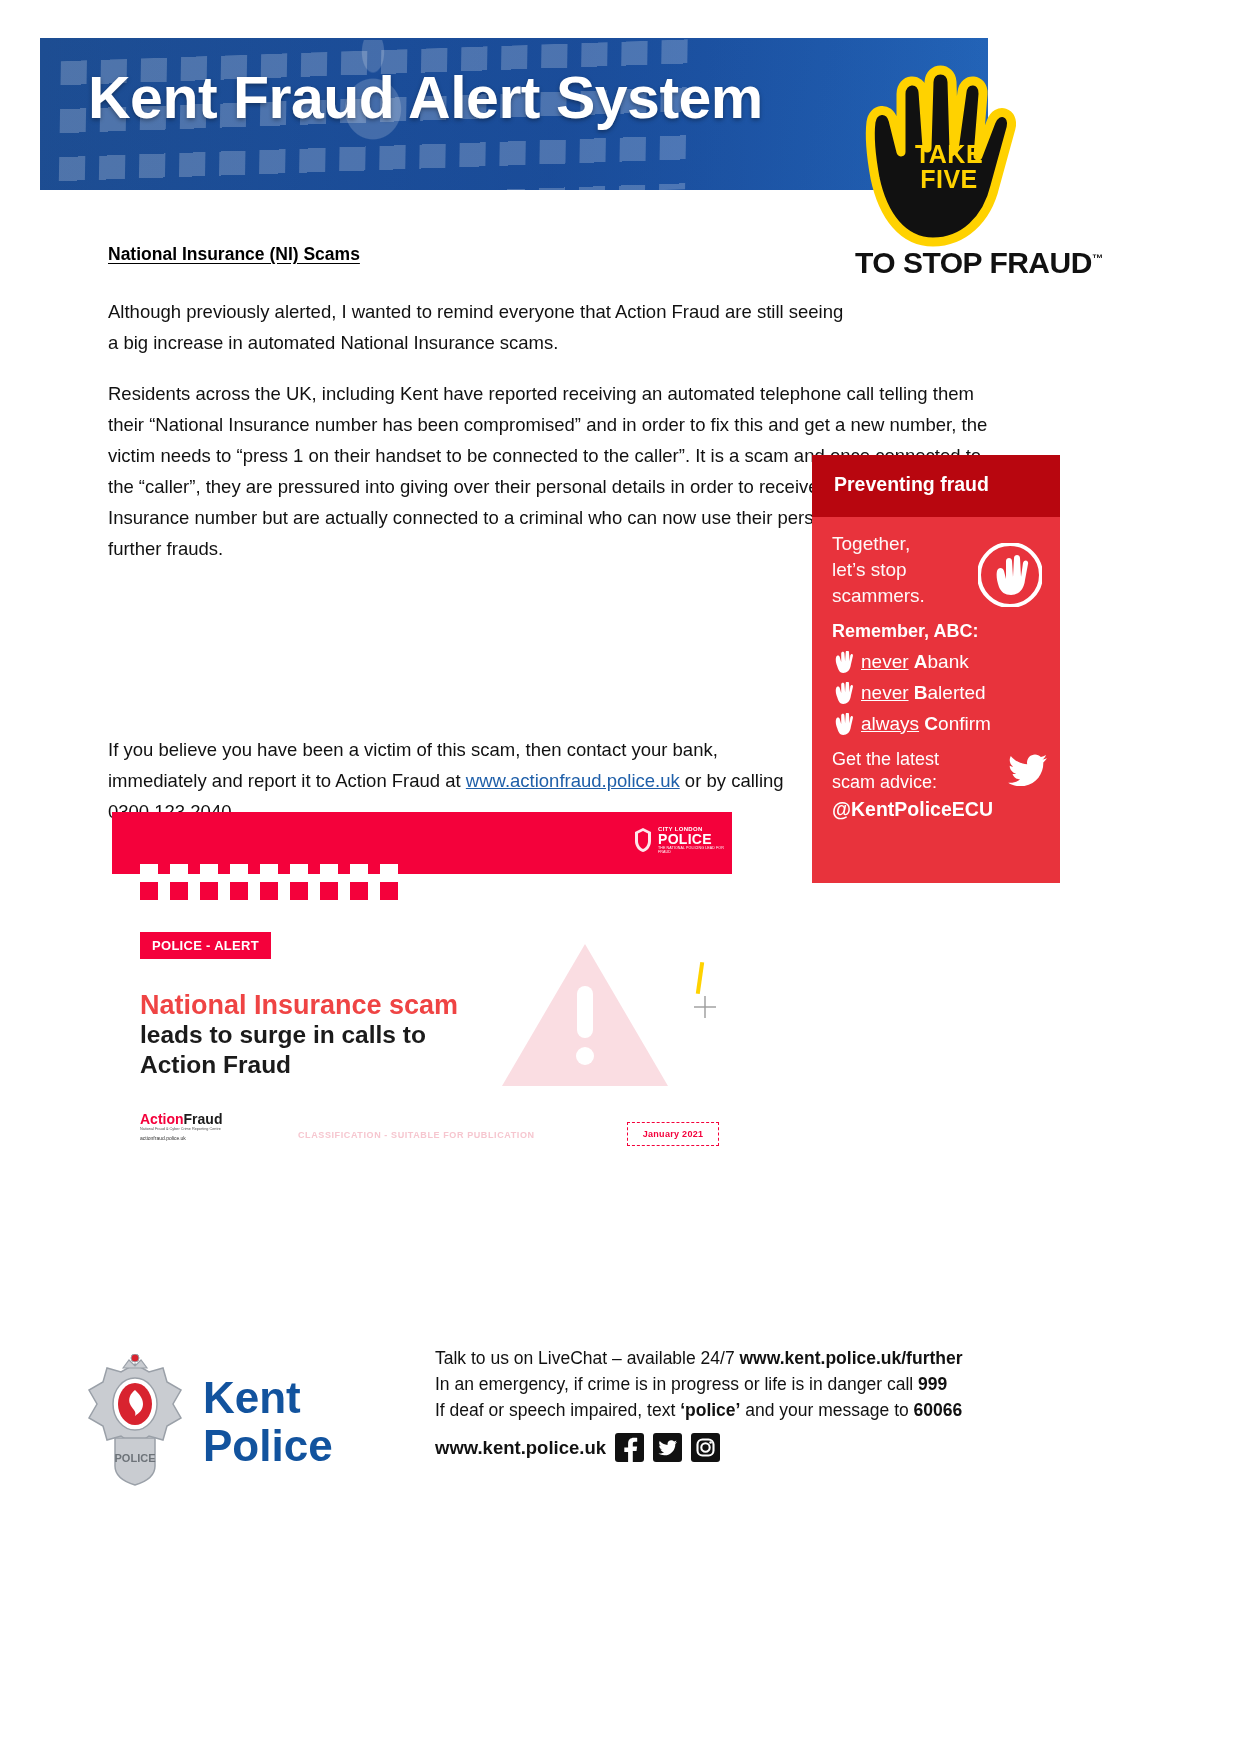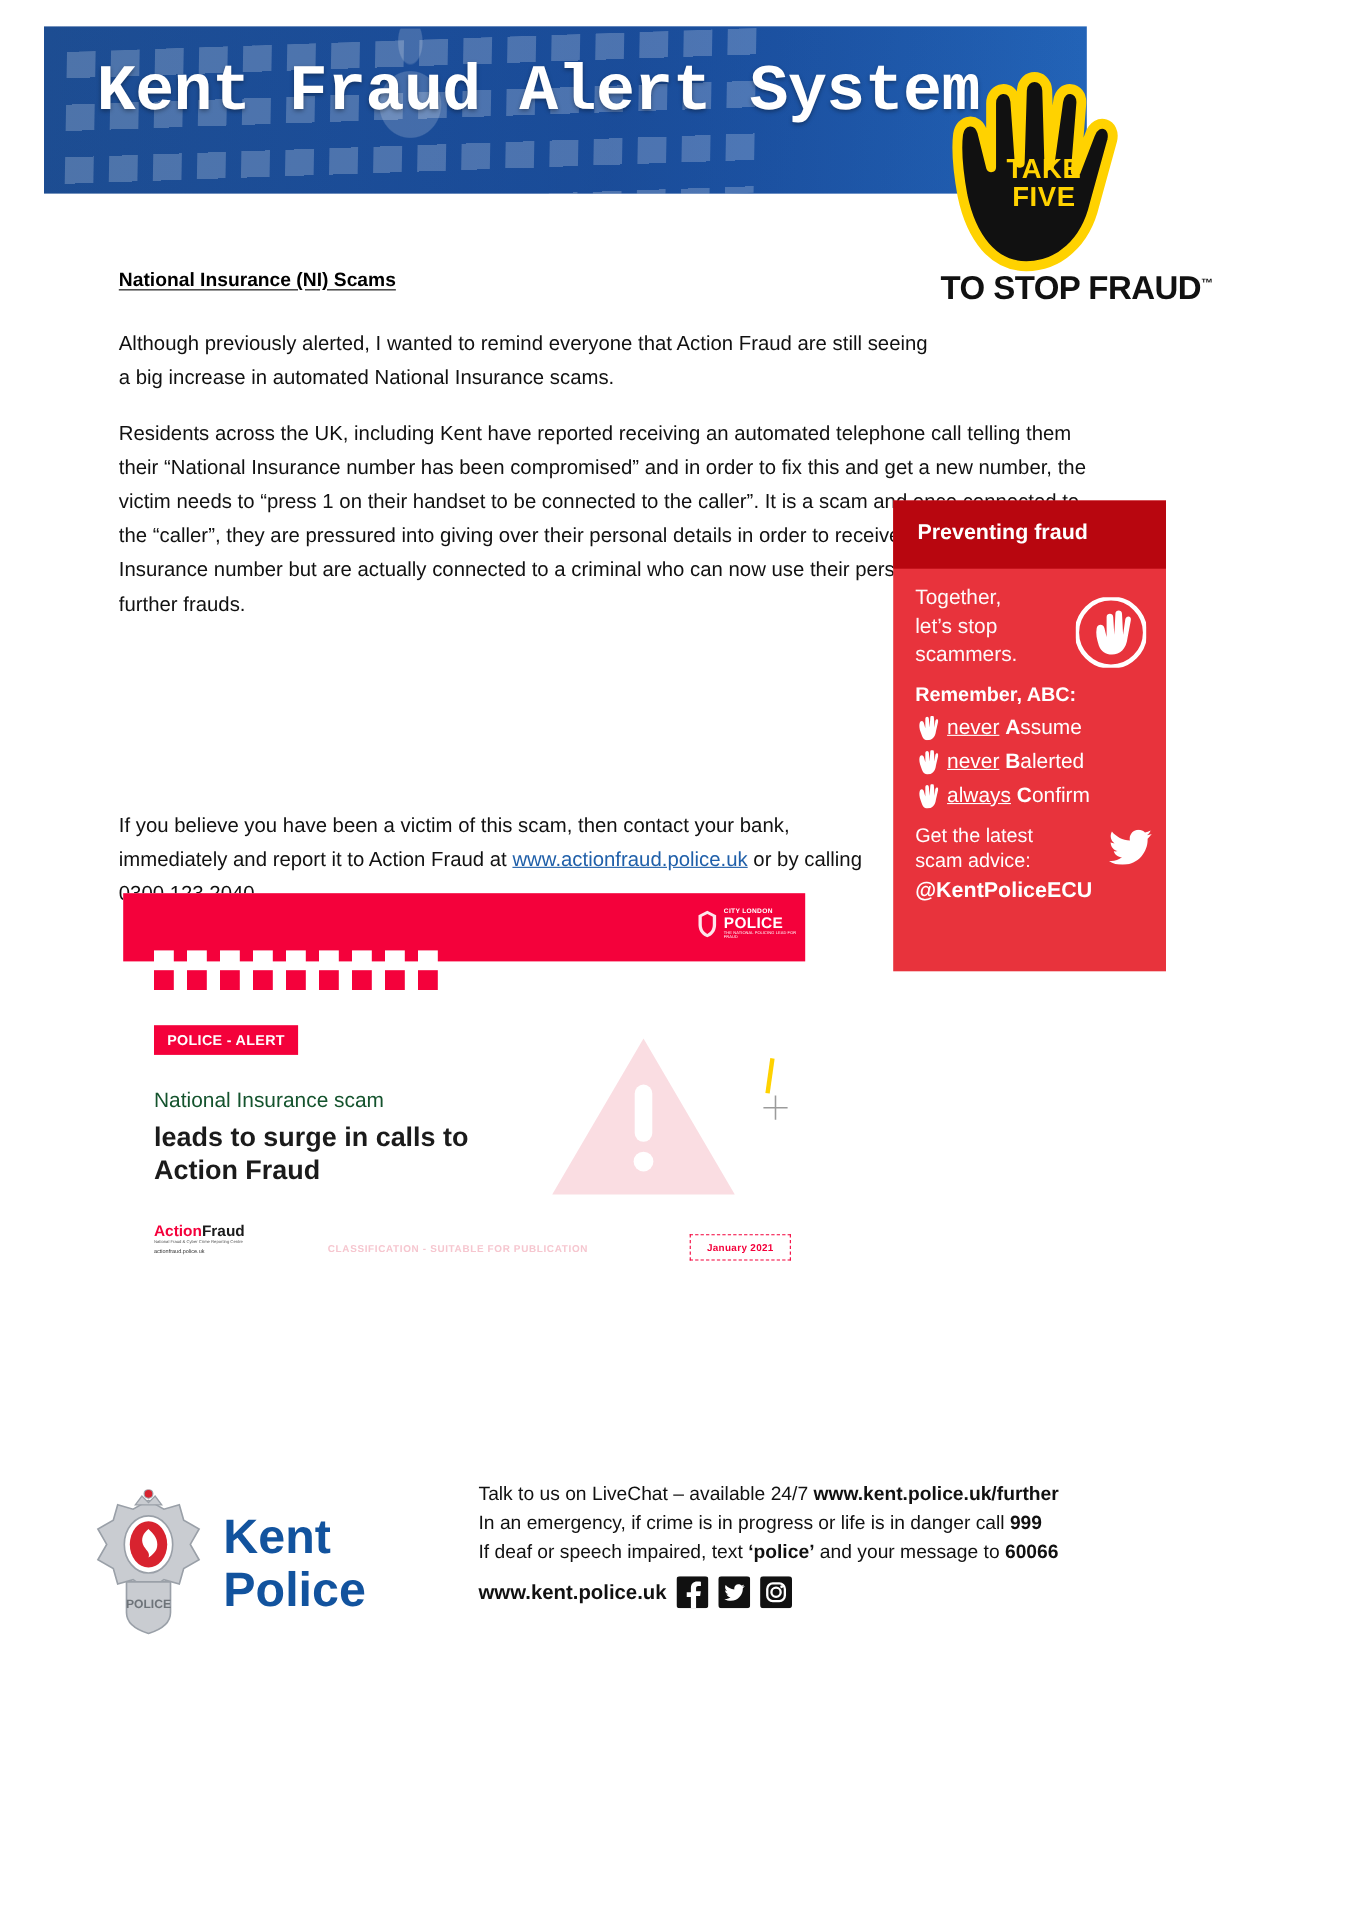--- a/index.html
+++ b/index.html
@@ -7,26 +7,25 @@
   body {
     width:1240px; height:1755px;
     background:#ffffff;
     font-family:"Liberation Sans", sans-serif;
     position:relative;
     overflow:hidden;
   }
 
   
   .banner {
-    position:absolute; left:40px; top:24px; width:948px; height:152px;
+    position:absolute; left:40px; top:38px; width:948px; height:152px;
     background:
       linear-gradient(100deg, rgba(20,60,130,0.0) 0%, rgba(20,60,130,0.35) 55%, rgba(20,60,130,0.0) 100%),
       linear-gradient(90deg, #1d4d92 0%, #1d52a0 40%, #1e58ab 70%, #2364b8 100%);
     overflow:hidden;
-    font-family:Liberation Mono, monospace;
   }
   .banner-checks {
     position:absolute; left:20px; top:12px; width:640px; height:150px;
     opacity:.22; transform:skewX(-3deg) rotate(-2deg);
   }
   .banner-checks i {
     position:absolute; top:0; width:26px; height:150px;
     background:
       repeating-linear-gradient(180deg,#ffffff 0 24px, transparent 24px 48px);
   }
@@ -103,21 +102,21 @@
   .cl-logo .cl-txt1 { font-size:6px; font-weight:bold; color:#fff; letter-spacing:.3px; }
   .cl-logo .cl-txt2 { font-size:14px; font-weight:bold; color:#fff; letter-spacing:.3px; line-height:14px; }
   .cl-logo .cl-txt3 { font-size:3.6px; color:#fff; letter-spacing:.1px; }
   .cl-crest { position:absolute; left:0; top:1px; width:22px; height:26px; }
   .checks { position:absolute; left:28px; top:52px; width:280px; height:36px; }
   .checks .sq { position:absolute; width:18px; height:18px; }
   .alert-tag {
     position:absolute; left:28px; top:120px; background:#f4013b; color:#fff;
     font-size:13px; font-weight:bold; padding:6px 12px; letter-spacing:.3px;
   }
-  .poster-h1 { position:absolute; left:28px; top:178px; font-size:19px; font-weight:normal; color:#14532d; }
+  .poster-h1 { position:absolute; left:28px; top:178px; font-size:27px; font-weight:bold; color:#ef4444; }
   .poster-h2 { position:absolute; left:28px; top:208px; font-size:24.5px; font-weight:bold; color:#1b1b1b; line-height:30px; }
   .warn-tri { position:absolute; left:388px; top:128px; width:170px; height:148px; }
   .tick-mark { position:absolute; left:580px; top:182px; width:26px; height:26px; }
   .tick-yellow { position:absolute; left:586px; top:150px; width:4px; height:32px; background:#ffd200; transform:rotate(8deg); }
   .af-logo { position:absolute; left:28px; top:300px; width:110px; }
   .af-l1 { font-size:14px; font-weight:bold; color:#1b1b1b; line-height:14px; }
   .af-l1 .rd { color:#f4013b; }
   .af-l2 { font-size:3.8px; color:#555; line-height:5px; margin-top:1px; }
   .af-l3 { font-size:5px; color:#333; margin-top:3px; }
   .classification {
@@ -211,21 +210,21 @@
     </svg>
 
     <div class="pf-remember">Remember, ABC:</div>
 
     <div class="pf-row">
       <svg class="hand-ico" viewBox="0 0 32 34">
         <path d="M8 24 C6 19 5 14 6 10 C7 6 11 6 12 10 L14 17 L14 4
                  C14 0 19 0 19 4 L20 16 L21 2 C21 -2 26 -2 26 2 L27 16
                  L28 7 C29 3 33 4 32 8 L29 21 C28 30 23 34 17 34 C12 34 10 30 8 24 Z" fill="#ffffff"></path>
       </svg>
-      <span class="txt"><u>never</u> <b>A</b><span>ssume</span></span>
+      <span class="txt"><u>never</u> <b>A</b><span>bank</span></span>
     </div>
     <div class="pf-row">
       <svg class="hand-ico" viewBox="0 0 32 34">
         <path d="M8 24 C6 19 5 14 6 10 C7 6 11 6 12 10 L14 17 L14 4
                  C14 0 19 0 19 4 L20 16 L21 2 C21 -2 26 -2 26 2 L27 16
                  L28 7 C29 3 33 4 32 8 L29 21 C28 30 23 34 17 34 C12 34 10 30 8 24 Z" fill="#ffffff"></path>
       </svg>
       <span class="txt"><u>never</u> <b>B</b><span>alerted</span></span>
     </div>
     <div class="pf-row">

